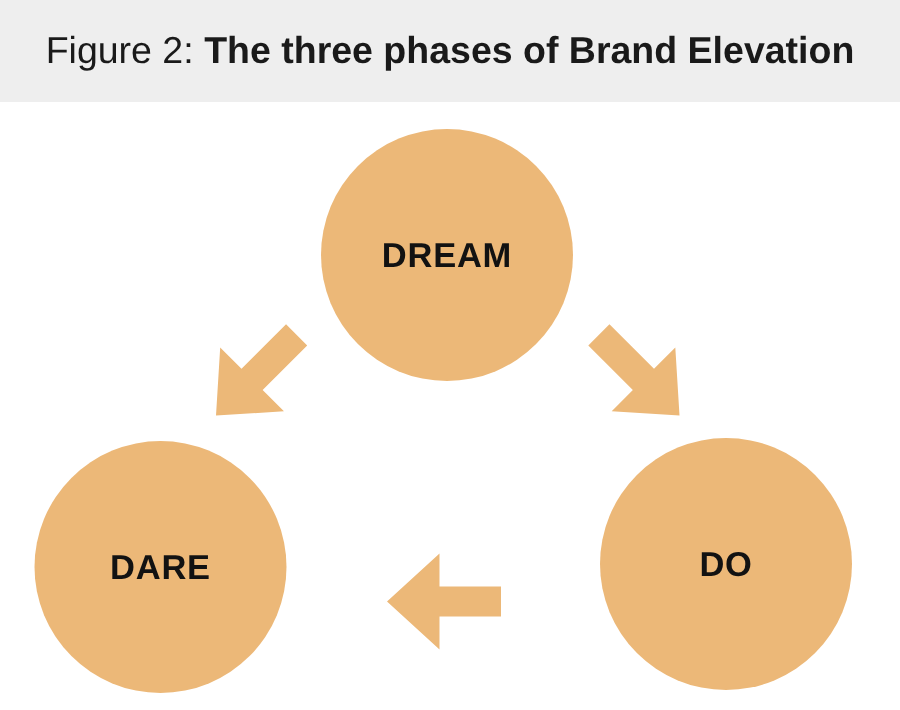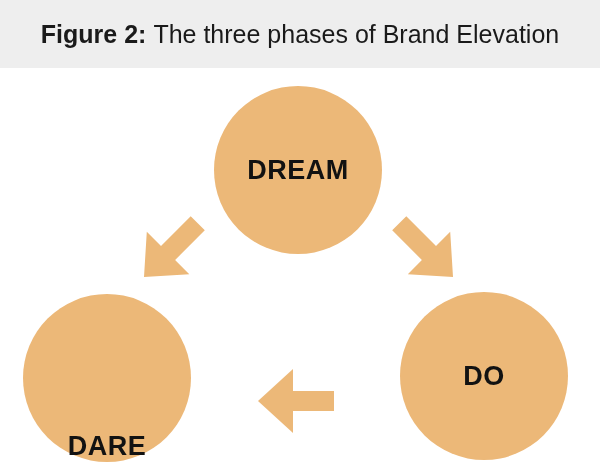--- a/index.html
+++ b/index.html
@@ -27,48 +27,48 @@
     height: 68px;
     background: var(--caption-bg, #EEEEEE);
     display: flex;
     align-items: center;
     justify-content: center;
     gap: 7px;
     color: var(--text, #1A1A1A);
     font-size: 25px;
     white-space: nowrap;
   }
-  .caption-bar .fig-label { font-weight: 700; }
-  .caption-bar .fig-title { font-weight: 400; }
+  .caption-bar .fig-label { font-weight: 400; }
+  .caption-bar .fig-title { font-weight: 700; }
   .arrows-layer {
     position: absolute;
     left: 0; top: 0;
     width: 600px;
     height: 473px;
     pointer-events: none;
   }
   .arrow { fill: var(--accent, #ECB878); }
   .node {
     position: absolute;
     width: 168px;
     height: 168px;
     border-radius: 50%;
     background: var(--accent, #ECB878);
     display: flex;
     align-items: center;
     justify-content: center;
   }
   .node-label {
     font-weight: 700;
-    font-size: 27px;
+    font-size: 23px;
     letter-spacing: 0.5px;
     color: #121212;
   }
   .node.dream { left: 214px; top: 86px; }
-  .node.dare  { left: 23px;  top: 294px; align-items: flex-end; }
+  .node.dare  { left: 23px;  top: 294px; }
   .node.do    { left: 400px; top: 292px; text-align: center; }
 </style>
 </head>
 <body>
 
 <div class="stage">
 
   <div class="caption-bar">
     <span class="fig-label">Figure 2:</span>
     <span class="fig-title">The three phases of Brand Elevation</span>

